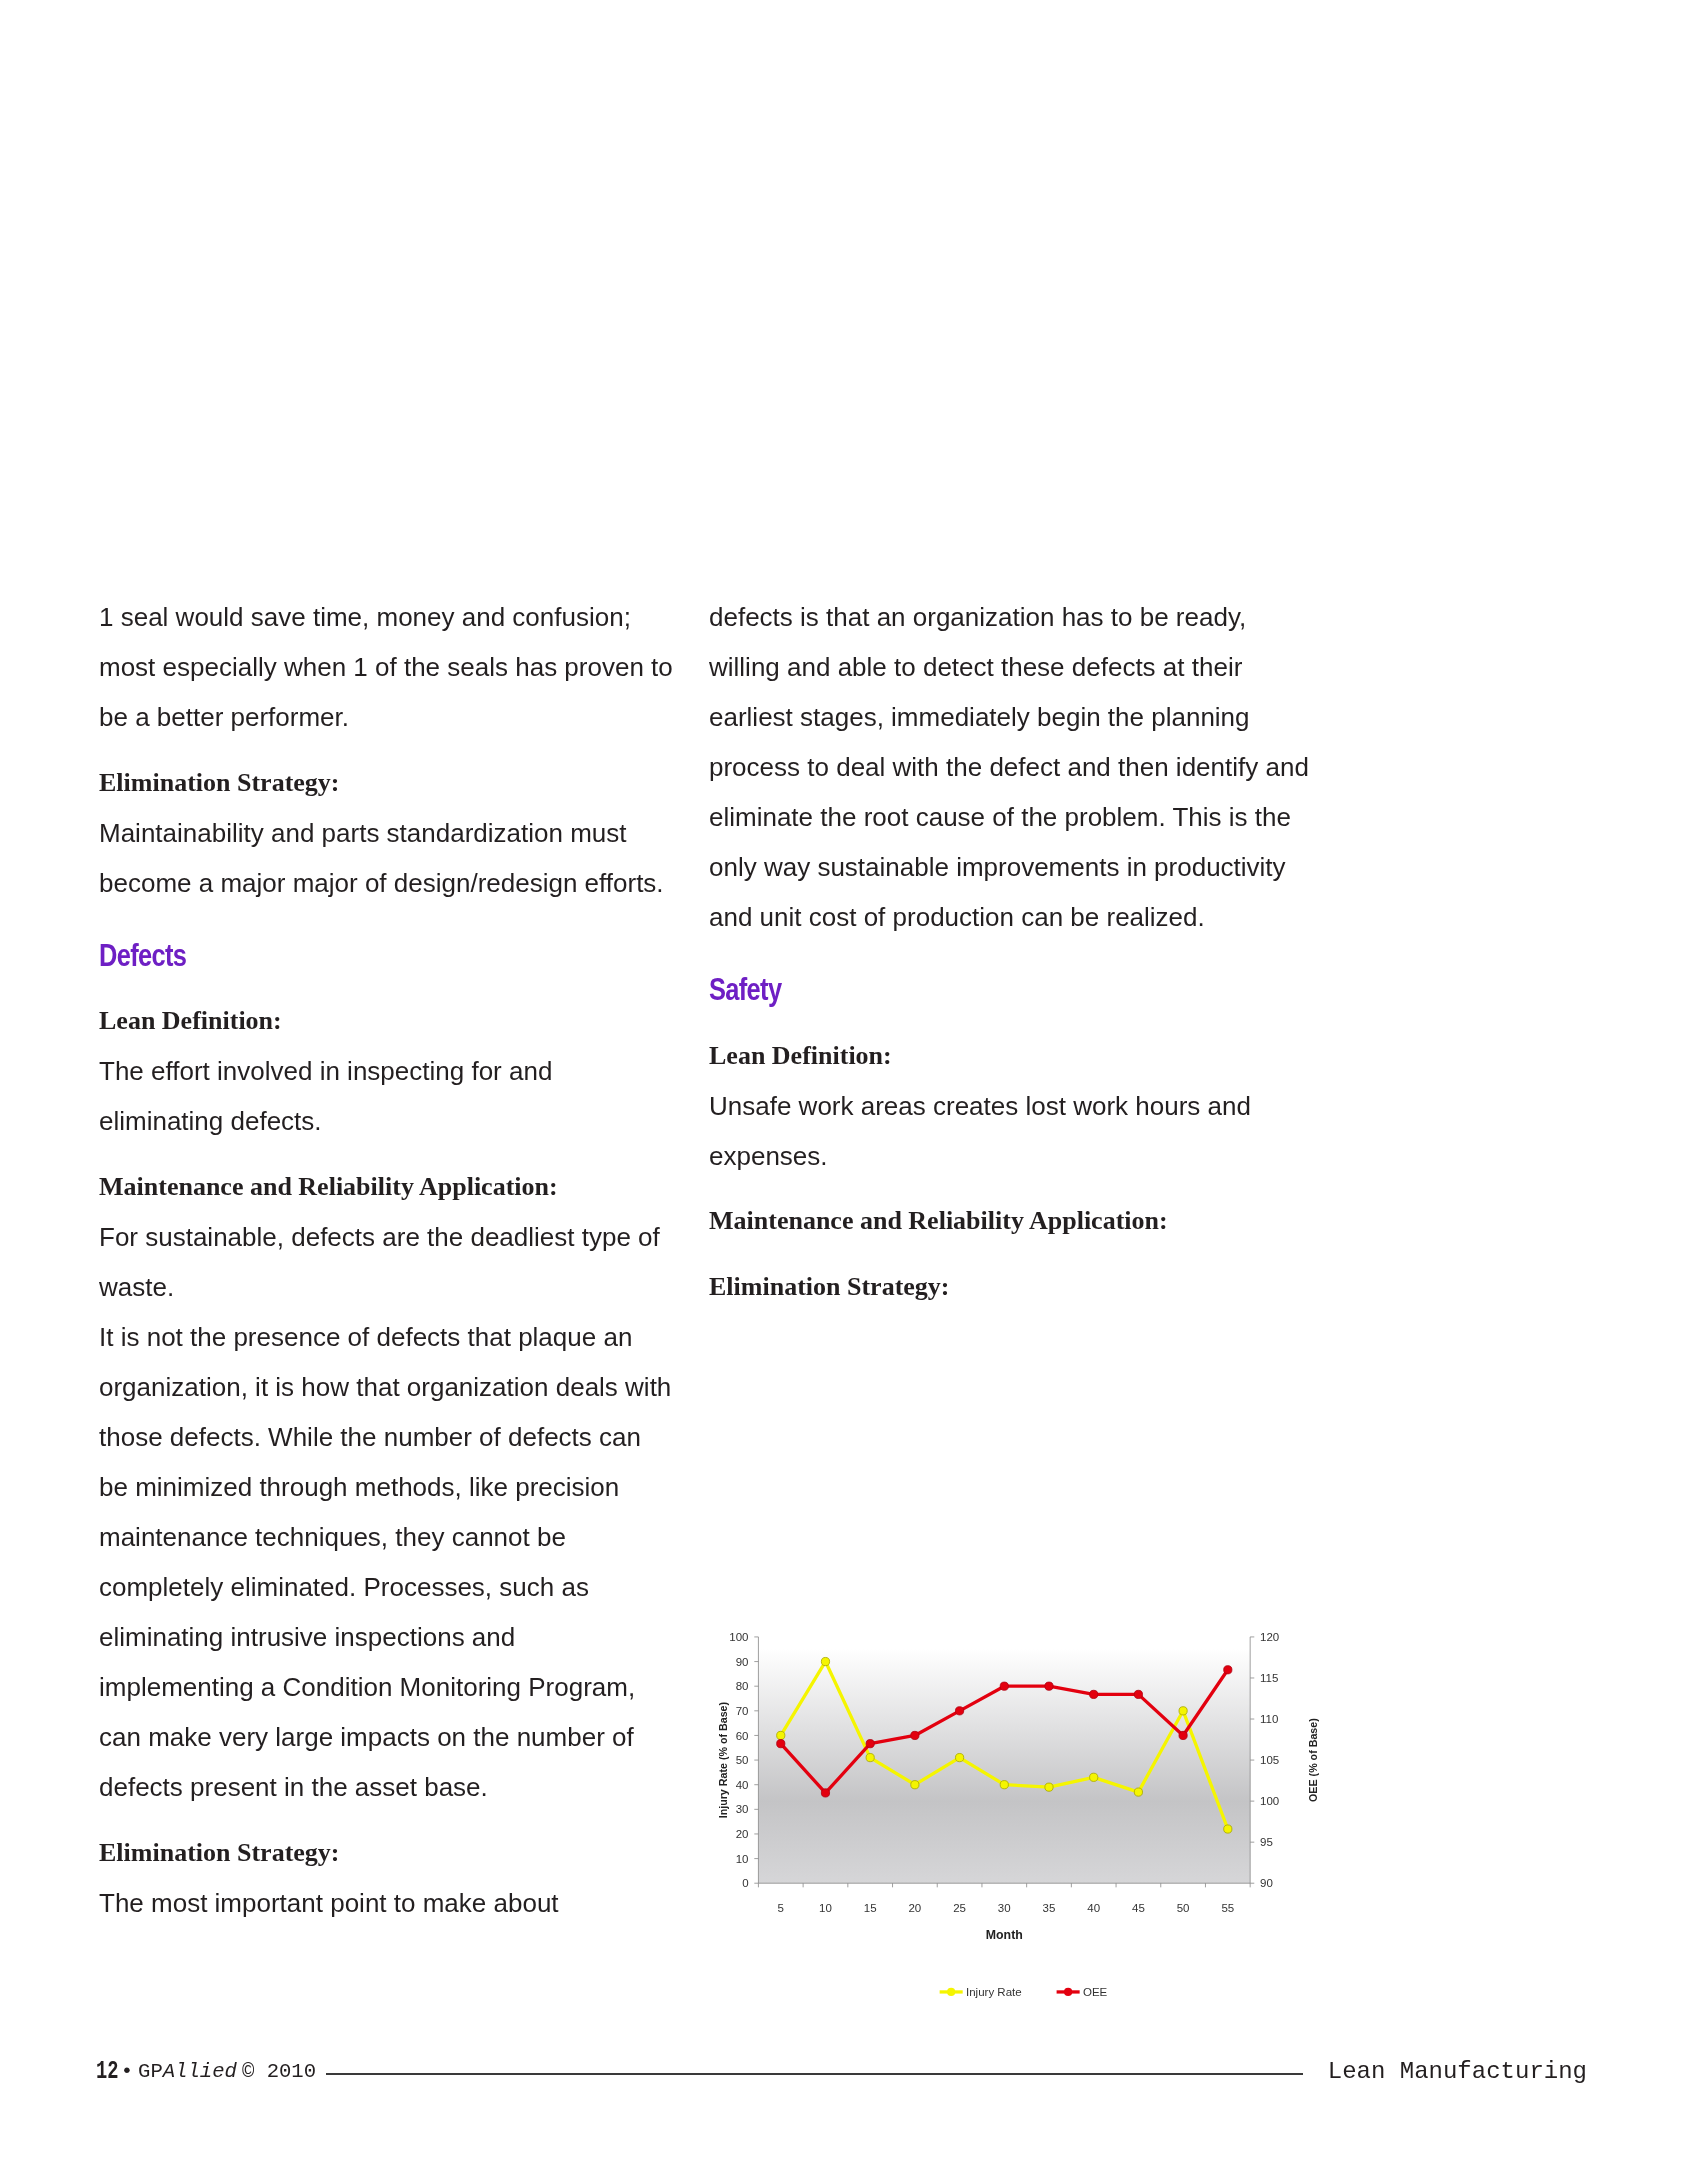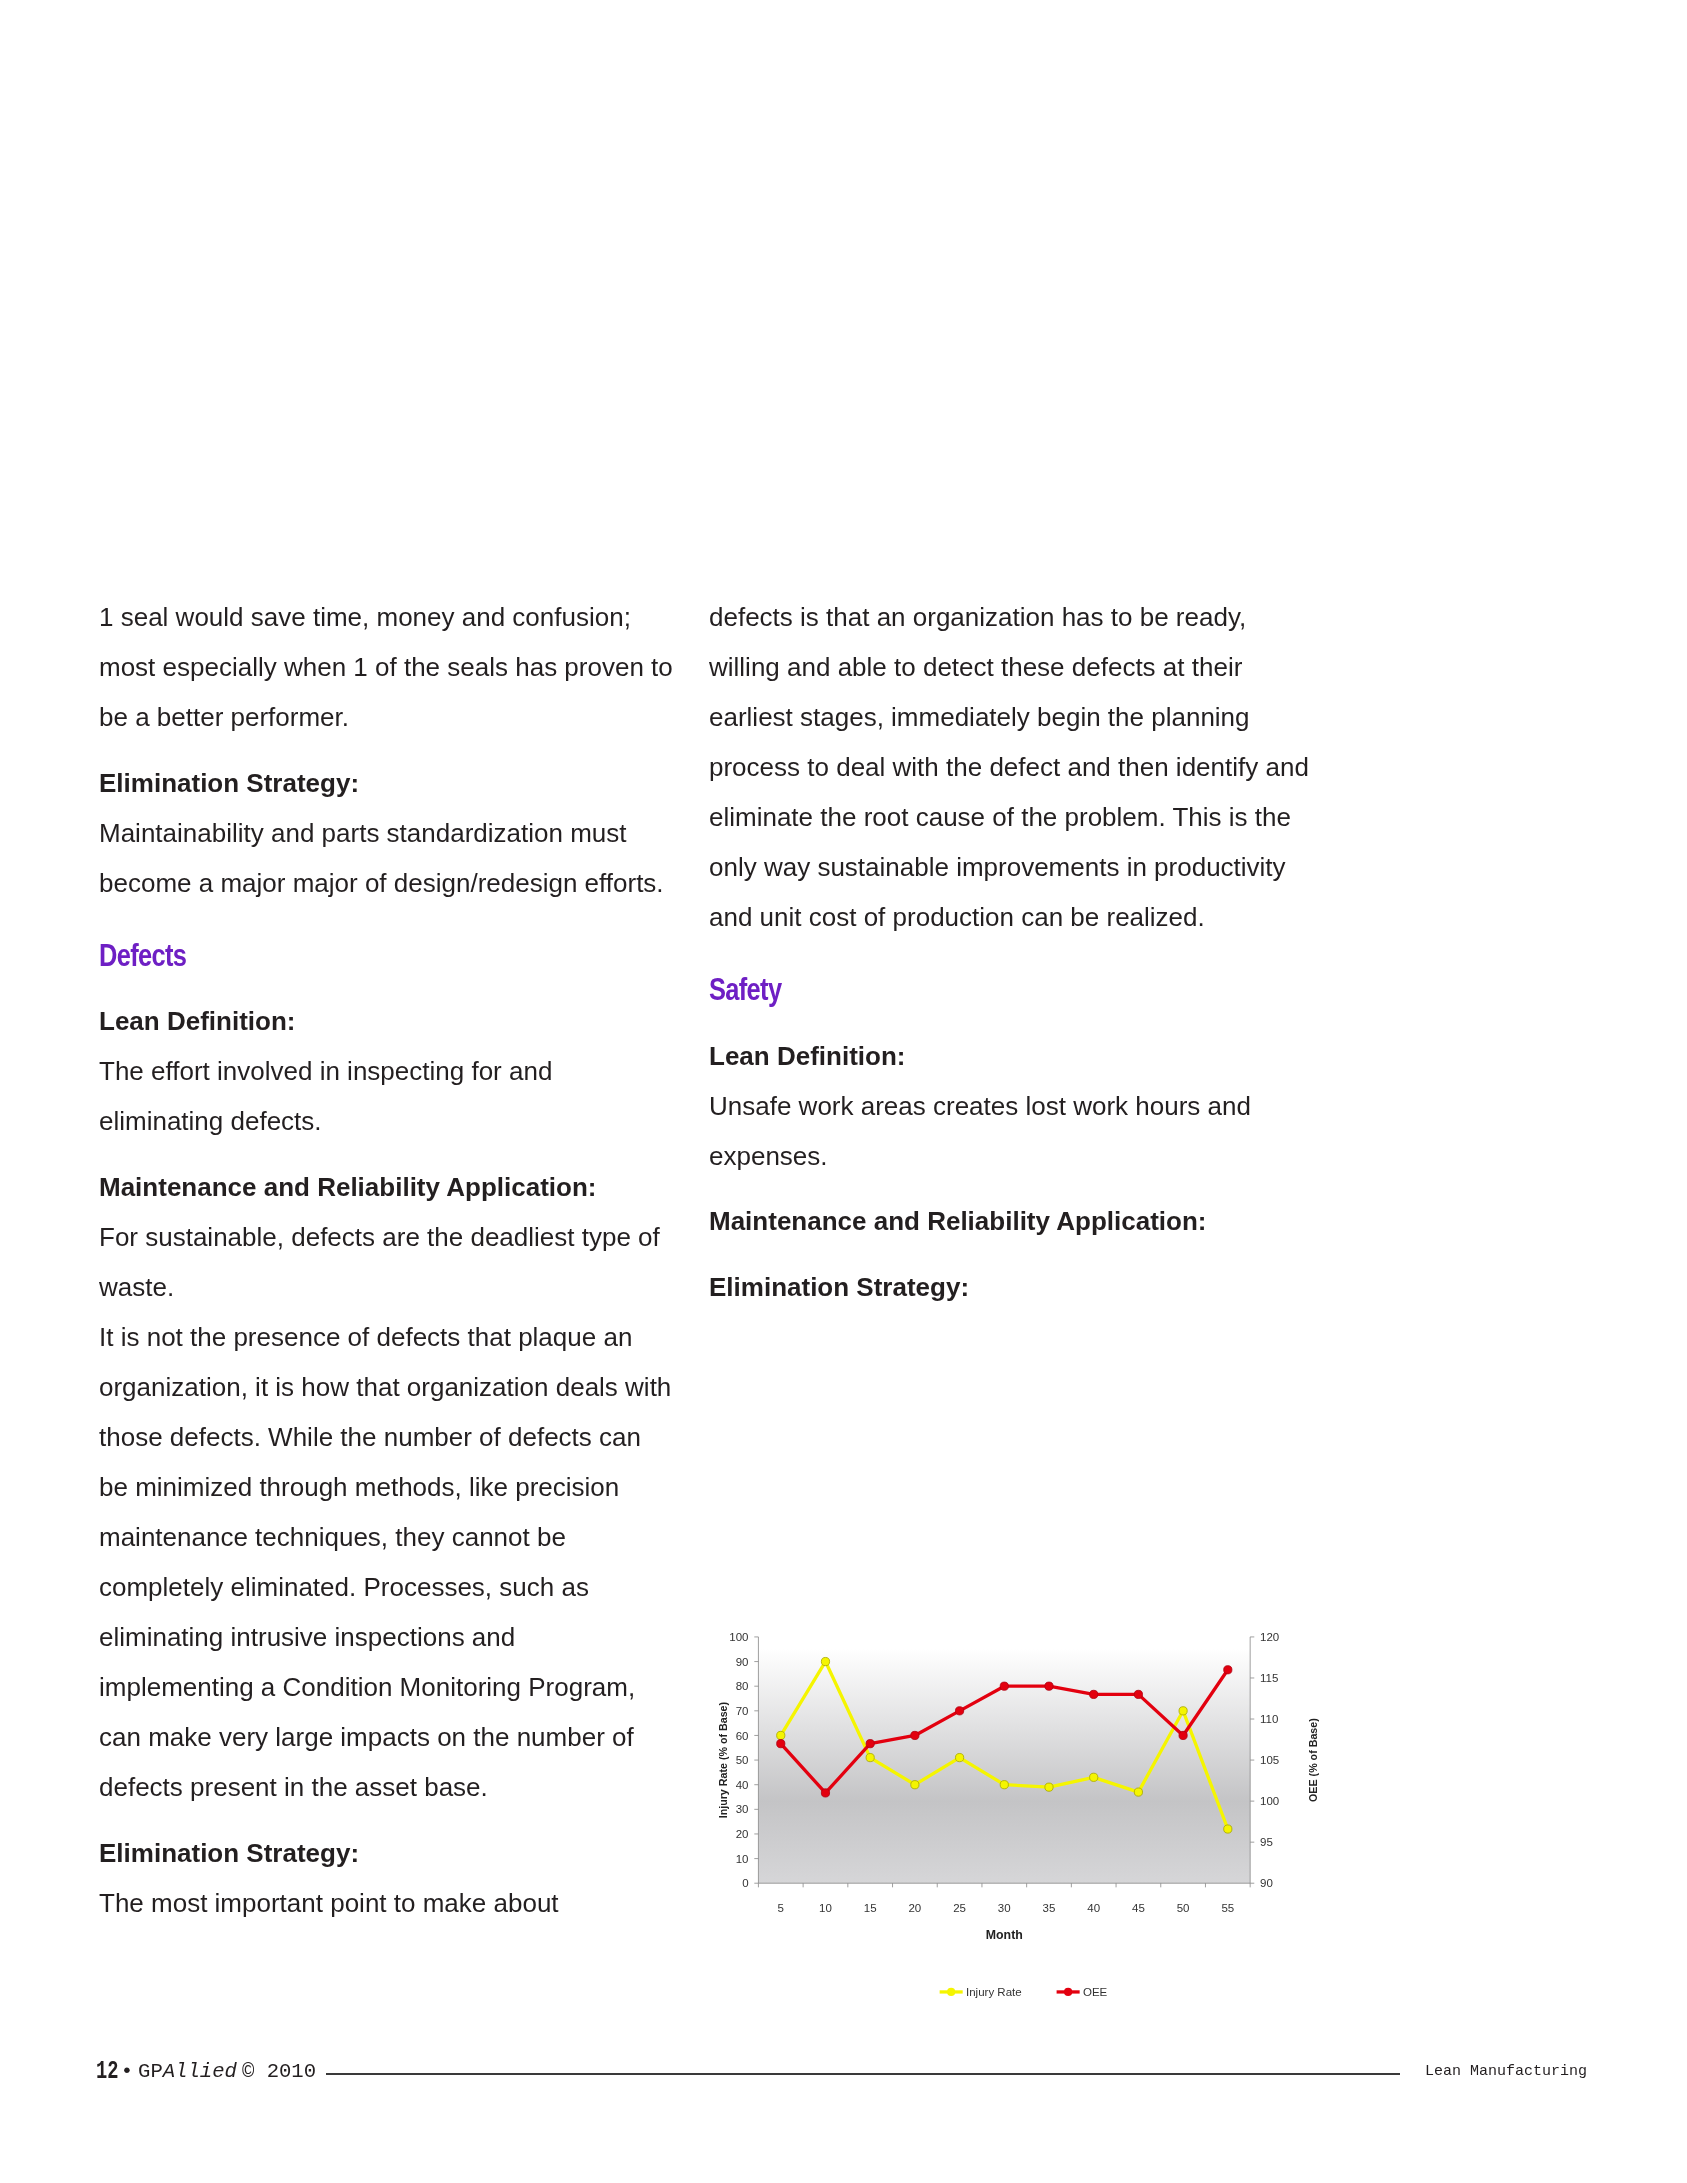--- a/index.html
+++ b/index.html
@@ -1,27 +1,27 @@
 <!DOCTYPE html>
 <html style="font-size:13px"><head>
 <meta charset="utf-8">
 <style>
   html, body { margin: 0; padding: 0; background: #ffffff; }
   body { width: 1687px; height: 2183px; position: relative; font-family: "Liberation Sans", sans-serif; color: #231f20; overflow: hidden; }
   .col { position: absolute; top: 592px; font-size: 26px; line-height: 50px; }
   .col.left { left: 99px; width: 577px; }
   .col.right { left: 709px; width: 610px; }
   .col p { margin: 0; }
-  .col .h { font-weight: bold; margin-top: 15.7px; }
+  .col .h { font-weight: bold; margin-top: 15.7px; font-family: Liberation Serif, serif; }
   .col .sec { font-family: "Liberation Sans", sans-serif; font-weight: bold; color: #6e1fc4; font-size: 31px; letter-spacing: -0.8px; transform: scaleX(0.82); transform-origin: left center; margin-top: 23px; margin-bottom: 8.2px; }
   .chart { position: absolute; left: 709px; top: 1627px; width: 626px; height: 379px; }
   .footer { position: absolute; top: 2055px; left: 96px; width: 1491px; height: 33px; font-size: 20.6px; display: flex; align-items: center; font-family: Liberation Mono, monospace; }
   .footer .pg { font-weight: bold; font-size: 25px; transform: scaleX(0.75); transform-origin: left center; width: 21.4px; display: inline-block; }
   .footer .rule { flex: 1; height: 2.5px; background: #3a3a3a; margin: 5px 25px 0 10px; }
-  .footer .right { font-size: 15px; }
+  .footer .right { font-size: 24px; }
 </style>
 </head>
 <body>
 
 <div class="col left" id="leftcol">
     <p class="">1 seal would save time, money and confusion; most especially when 1 of the seals has proven to be a better performer.</p>
     <p class="h">Elimination Strategy:</p>
     <p class="">Maintainability and parts standardization must become a major major of design/redesign efforts.</p>
     <p class="sec">Defects</p>
     <p class="h">Lean Definition:</p>

